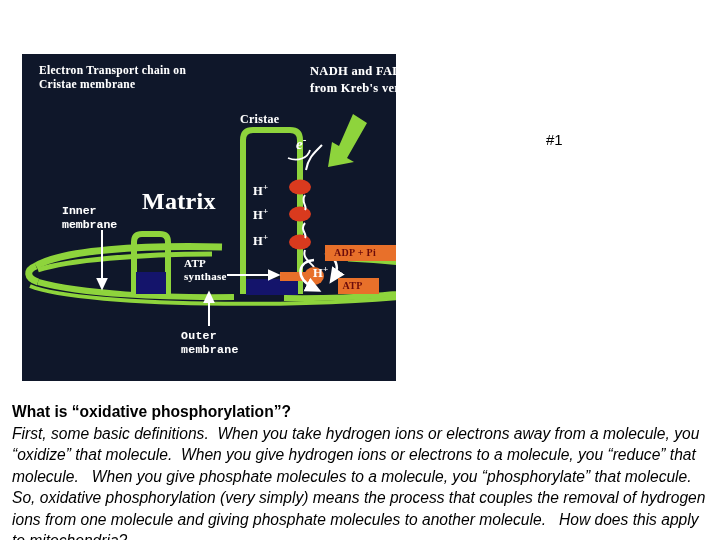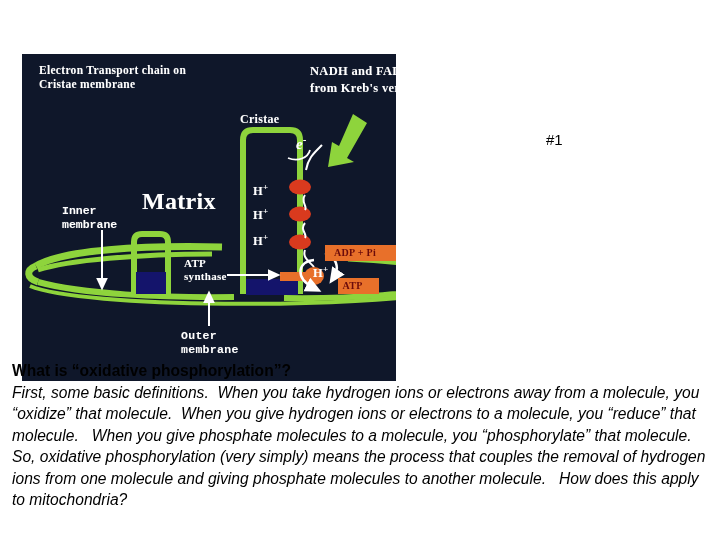--- a/index.html
+++ b/index.html
@@ -151,20 +151,21 @@
     top: 360px;
     width: 700px;
     font-size: 15.6px;
     line-height: 21.5px;
     color: #000000;
     font-family: "Liberation Sans", sans-serif;
   }
   #body-heading {
     font-weight: bold;
     display: block;
+    margin-top: 41px;
   }
   #body-paragraph {
     display: block;
     white-space: pre-wrap;
     font-style: italic;
   }
 </style>
 </head>
 <body>
 

